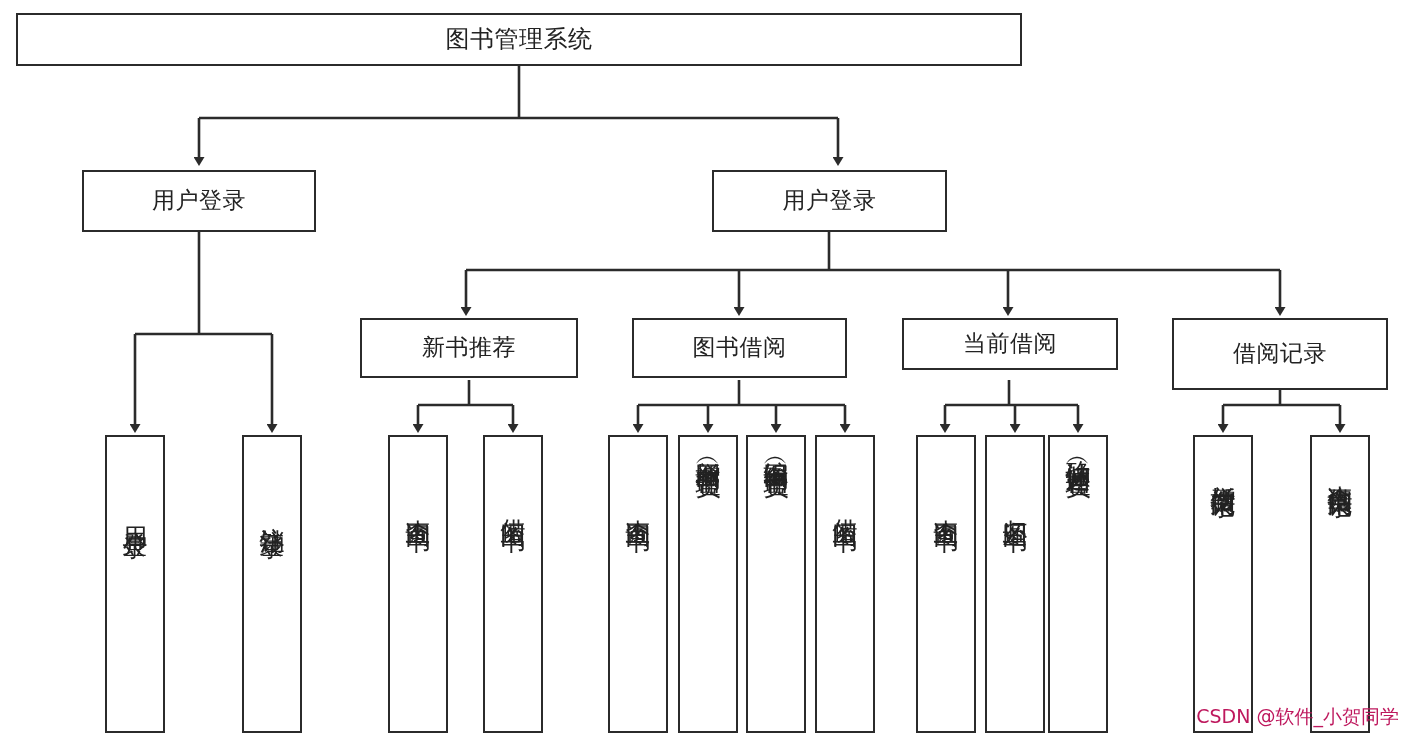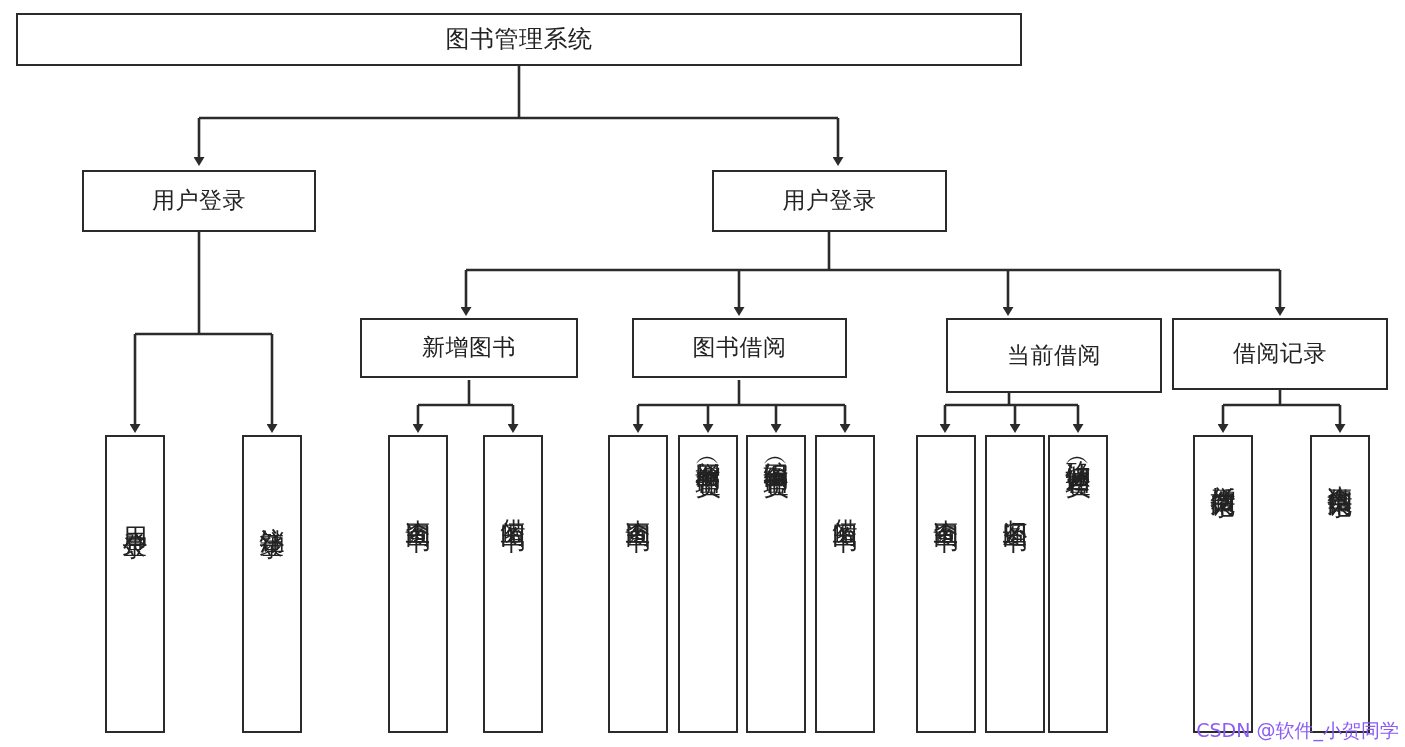--- a/index.html
+++ b/index.html
@@ -58,23 +58,23 @@
     letter-spacing: 3px;
     line-height: 1;
     white-space: nowrap;
   }
   .node.vert.tall .label {
     letter-spacing: 2px;
   }
   #watermark {
     position: absolute;
     right: 6px;
-    bottom: 3px;
+    bottom: 17px;
     font-size: 19px;
-    color: #8b5cf6;
+    color: #be185d;
     white-space: nowrap;
     font-family: "DejaVu Sans", "Liberation Sans", sans-serif;
     pointer-events: none;
   }
 </style>
 </head>
 <body>
 
 <div id="canvas">
 
@@ -133,26 +133,26 @@
   </div>
 
   <div class="node horiz" style="left:82px; top:170px; width:234px; height:62px;">
     <span class="label">用户登录</span>
   </div>
   <div class="node horiz" style="left:712px; top:170px; width:235px; height:62px;">
     <span class="label">用户登录</span>
   </div>
 
   <div class="node horiz" style="left:360px; top:318px; width:218px; height:60px;">
-    <span class="label">新增图书</span>
+    <span class="label">新书推荐</span>
   </div>
   <div class="node horiz" style="left:632px; top:318px; width:215px; height:60px;text-align:right;">
     <span class="label">图书借阅</span>
   </div>
-  <div class="node horiz" style="left:902px; top:318px; width:216px; height:75px;margin-left:44px;">
+  <div class="node horiz" style="left:902px; top:318px; width:216px; height:52px;">
     <span class="label">当前借阅</span>
   </div>
   <div class="node horiz" style="left:1172px; top:318px; width:216px; height:72px;">
     <span class="label">借阅记录</span>
   </div>
 
   <div class="node vert" style="left:105px; top:435px; width:60px; height:298px; padding-top:70px;">
     <span class="label">用户登录</span>
   </div>
   <div class="node vert" style="left:242px; top:435px; width:60px; height:298px; padding-top:70px;">

